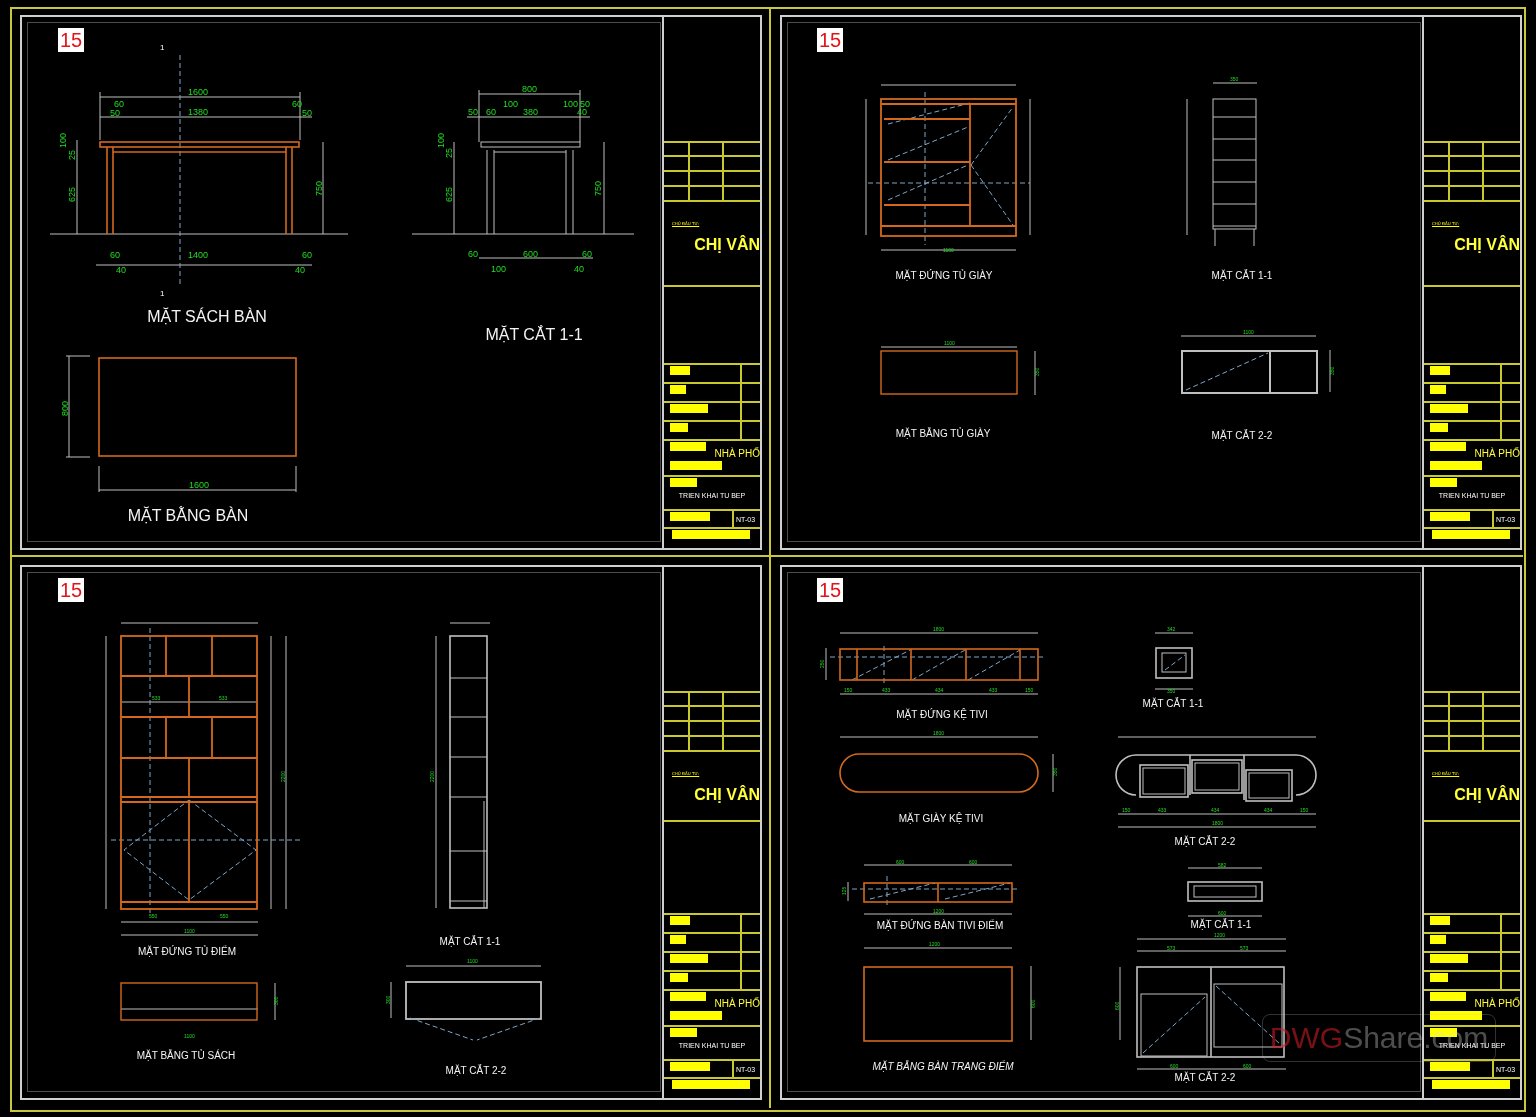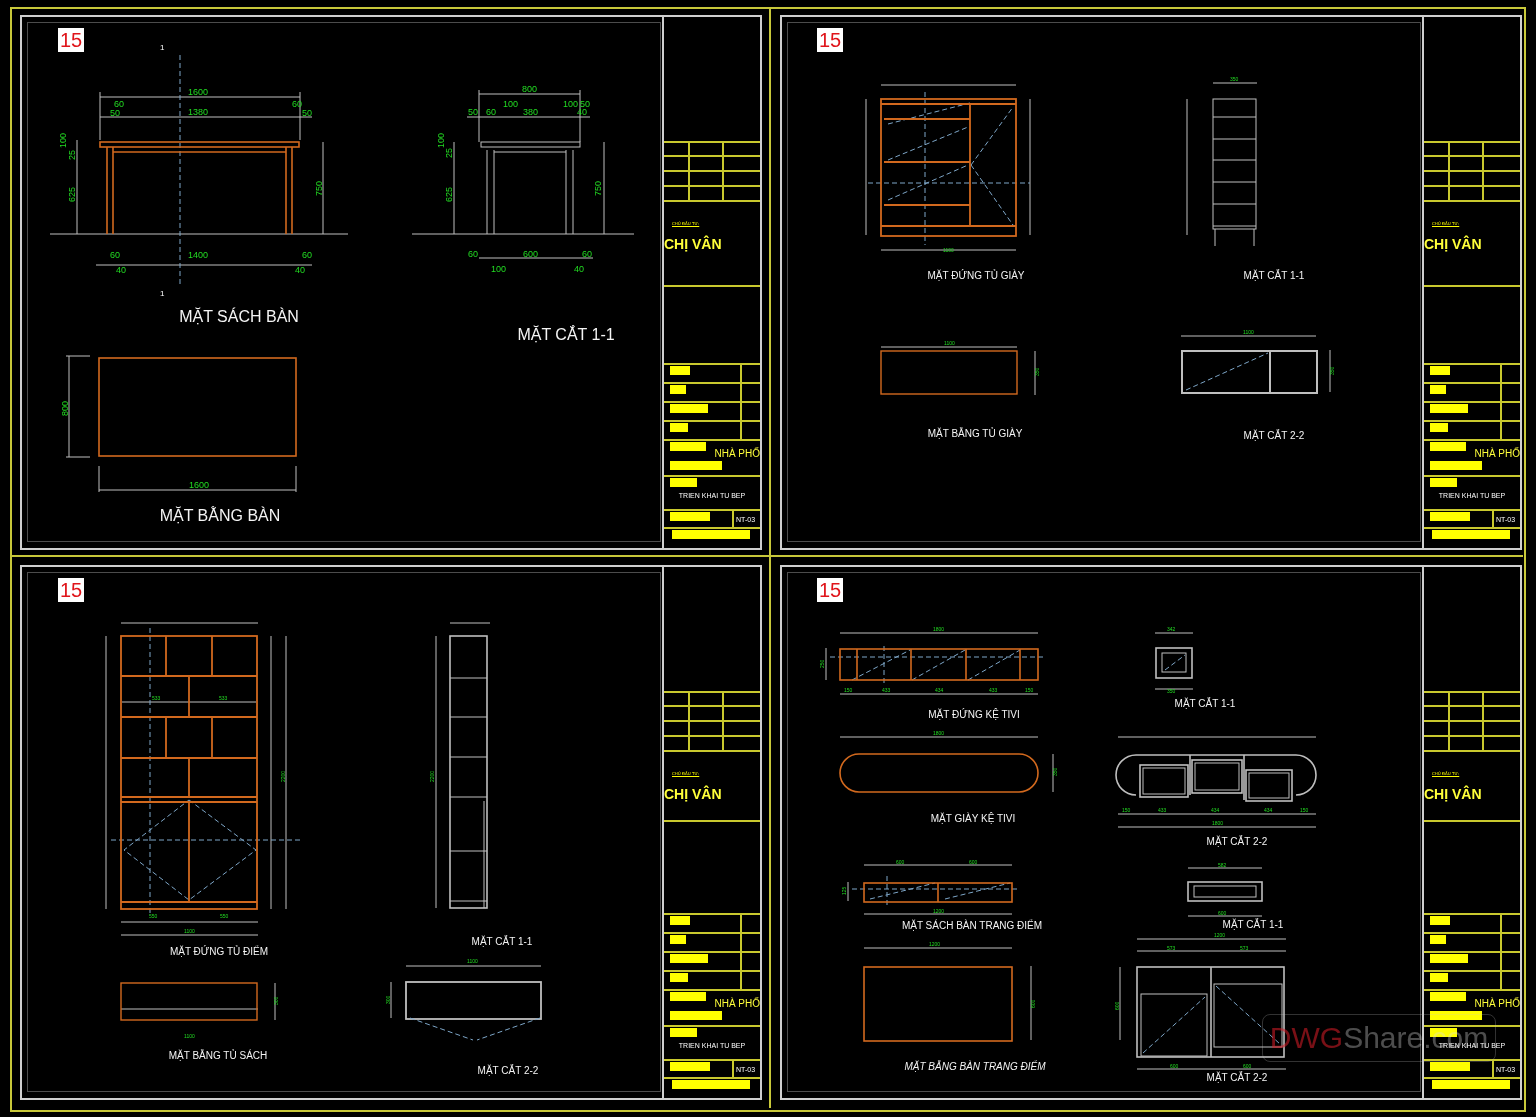--- a/index.html
+++ b/index.html
@@ -6,25 +6,25 @@
   body{width:1536px;height:1117px;position:relative;overflow:hidden;font-family:"DejaVu Sans",sans-serif;}
   .outer{position:absolute;border:2px solid #c8c83a;}
   .sheet{position:absolute;border:2px solid #cfcfcf;box-sizing:border-box;}
   .inner{position:absolute;border:1px solid #4c4c4c;box-sizing:border-box;}
   .badge{position:absolute;width:26px;height:24px;background:#fff;color:#e0151b;font-size:20px;line-height:24px;text-align:center;font-family:"Liberation Sans",sans-serif;}
   .tb{position:absolute;border-left:2px solid #cfcfcf;box-sizing:border-box;}
   .tb .hl{position:absolute;left:0;right:0;height:2px;background:#c9c92e;}
   .tb .vl{position:absolute;width:2px;background:#c9c92e;}
   .tb .bar{position:absolute;height:9px;background:#ffff00;}
   .tb .client-cap{position:absolute;left:8px;font-size:4px;color:#ff0;text-decoration:underline;}
-  .tb .client{position:absolute;left:0;right:0;text-align:left;color:#ffff3a;font-weight:bold;font-size:14px;font-family:"Liberation Sans",sans-serif;}
+  .tb .client{position:absolute;left:0;right:0;text-align:right;color:#ffff3a;font-weight:bold;font-size:16px;font-family:"Liberation Sans",sans-serif;}
   .tb .proj{position:absolute;left:0;right:0;text-align:right;color:#ffff3a;font-size:10px;font-family:"Liberation Sans",sans-serif;}
   .tb .sub{position:absolute;left:0;right:0;text-align:center;color:#fff;font-size:7px;font-family:"Liberation Sans",sans-serif;}
   .tb .code{position:absolute;color:#fff;font-size:7px;font-family:"Liberation Sans",sans-serif;}
-  .title{position:absolute;color:#f4f4f4;white-space:nowrap;font-family:"Liberation Sans",sans-serif;transform:translateX(-50%);margin-left:32px;}
+  .title{position:absolute;color:#f4f4f4;white-space:nowrap;font-family:"Liberation Sans",sans-serif;transform:translateX(-50%);}
   .t-lg{font-size:16px;}
   .t-sm{font-size:10px;}
   svg.dwg{position:absolute;left:0;top:0;}
   .watermark{position:absolute;left:1262px;top:1014px;width:232px;height:46px;border:1px solid rgba(200,200,200,.25);border-radius:8px;font-family:"Liberation Sans",sans-serif;font-size:30px;line-height:46px;text-align:center;}
   .watermark .dwg{color:rgba(220,30,40,.55);}
   .watermark .rest{color:rgba(220,220,220,.35);}
 </style>
 </head>
 <body>
 
@@ -516,18 +516,18 @@
     <text x="1240" y="950">573</text>
     <text x="1170" y="1068">600</text>
     <text x="1243" y="1068">600</text>
     <text transform="translate(1119,1010) rotate(-90)">600</text>
   </g>
 </svg>
 <div class="title t-sm" style="left:942px;top:709px;">MẶT ĐỨNG KỆ TIVI</div>
 <div class="title t-sm" style="left:941px;top:813px;">MẶT GIÀY KỆ TIVI</div>
 <div class="title t-sm" style="left:1173px;top:698px;">MẶT CẮT 1-1</div>
 <div class="title t-sm" style="left:1205px;top:836px;">MẶT CẮT 2-2</div>
-<div class="title t-sm" style="left:940px;top:920px;">MẶT SÁCH BÀN TRANG ĐIỂM</div>
+<div class="title t-sm" style="left:940px;top:920px;">MẶT ĐỨNG BÀN TIVI ĐIỂM</div>
 <div class="title t-sm" style="left:1221px;top:919px;">MẶT CẮT 1-1</div>
 <div class="title t-sm" style="left:943px;top:1061px;font-style:italic;">MẶT BẰNG BÀN TRANG ĐIỂM</div>
 <div class="title t-sm" style="left:1205px;top:1072px;">MẶT CẮT 2-2</div>
 
 <div class="watermark"><span class="dwg">DWG</span><span class="rest">Share.com</span></div>
 
 </body></html>

